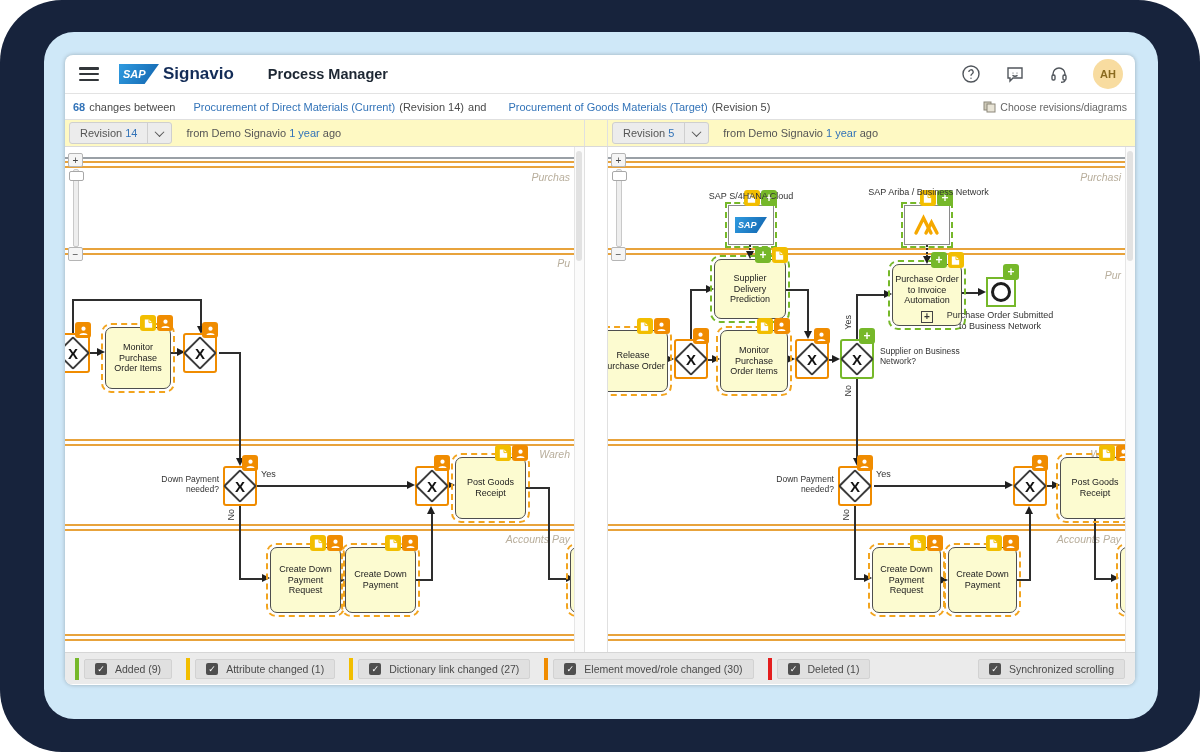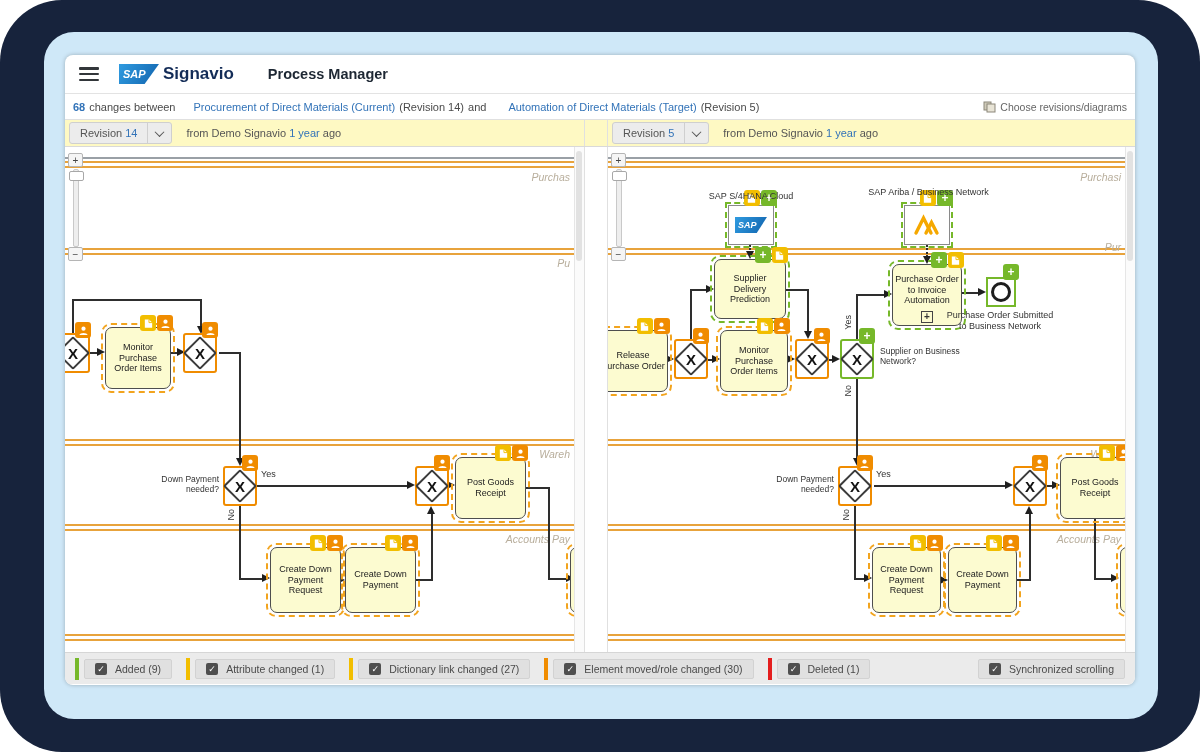--- a/index.html
+++ b/index.html
@@ -105,29 +105,49 @@
     <div class="burger">
             <span></span>
             <span></span>
             <span></span>
           </div>
     <div class="saplogo">
             <span>SAP</span>
           </div>
     <div class="brand">Signavio</div>
     <div class="apptitle">Process Manager</div>
+    <div class="topicons">
+      <svg class="ticon" viewBox="0 0 20 20" fill="none" stroke="#51565c" stroke-width="1.4">
+              <circle cx="10" cy="10" r="8"></circle>
+              <path d="M7.8 8a2.2 2.2 0 1 1 3.2 2c-.8.5-1 1-1 1.8"></path>
+              <circle cx="10" cy="14.2" r="0.7" fill="#51565c" stroke="none"></circle>
+            </svg>
+      <svg class="ticon" viewBox="0 0 20 20" fill="none" stroke="#51565c" stroke-width="1.4">
+              <path d="M3 4h14v10H8l-3 3v-3H3z"></path>
+              <circle cx="8" cy="9" r="0.6" fill="#51565c" stroke="none"></circle>
+              <circle cx="12" cy="9" r="0.6" fill="#51565c" stroke="none"></circle>
+              <path d="M7.5 11.2c1.5 1.2 3.5 1.2 5 0"></path>
+            </svg>
+      <svg class="ticon" viewBox="0 0 20 20" fill="none" stroke="#51565c" stroke-width="1.4">
+              <path d="M4 12v-2a6 6 0 0 1 12 0v2"></path>
+              <rect x="3" y="11" width="3" height="5" rx="1.2"></rect>
+              <rect x="14" y="11" width="3" height="5" rx="1.2"></rect>
+              <path d="M16 16c0 1.5-2 2.2-4 2.2"></path>
+            </svg>
+      <div class="avatar">AH</div>
+    </div>
   </div>
 
   <div class="changesbar">
     <span class="cnt">68</span>
     <span>changes between</span>
     <span class="lnk">Procurement of Direct Materials (Current)</span>
     <span>(Revision 14)</span>
     <span style="margin:0 4px">and</span>
-    <span class="lnk">Automation of Direct Materials (Target)</span>
+    <span class="lnk">Procurement of Goods Materials (Target)</span>
     <span>(Revision 5)</span>
     <div class="choose">
       <svg width="13" height="12" viewBox="0 0 13 12">
               <rect x="1" y="1" width="7" height="8" fill="#cfcab8" stroke="#8c877a"></rect>
               <rect x="4" y="3" width="8" height="8" fill="#e8e4d6" stroke="#8c877a"></rect>
             </svg>
       <span>Choose revisions/diagrams</span>
     </div>
   </div>
 
@@ -341,21 +361,21 @@
     <div class="gutter"></div>
 
     <div class="panel r">
       <div class="grayline" style="top:10px"></div>
       <div class="lane" style="top:14px"></div>
       <div class="lane" style="top:101px"></div>
       <div class="lane" style="top:292px"></div>
       <div class="lane" style="top:377px"></div>
       <div class="lane" style="top:487px"></div>
       <div class="lanelabel" style="top:24px">Purchasi</div>
-      <div class="lanelabel" style="top:94px">Pur</div>
+      <div class="lanelabel" style="top:122px">Pur</div>
       <div class="lanelabel" style="top:301px">Wareh</div>
       <div class="lanelabel" style="top:386px">Accounts Pay</div>
 
       <div class="vl-dot" style="left:141px;top:98px;height:8px"></div>
       <div class="ar d" style="left:138px;top:104px"></div>
       <div class="vl-dot" style="left:318px;top:98px;height:12px"></div>
       <div class="ar d" style="left:315px;top:109px"></div>
       <div class="vl-line" style="left:82px;top:142px;height:50px"></div>
       <div class="hl-line" style="left:82px;top:142px;width:17px"></div>
       <div class="ar r" style="left:98px;top:138px"></div>

